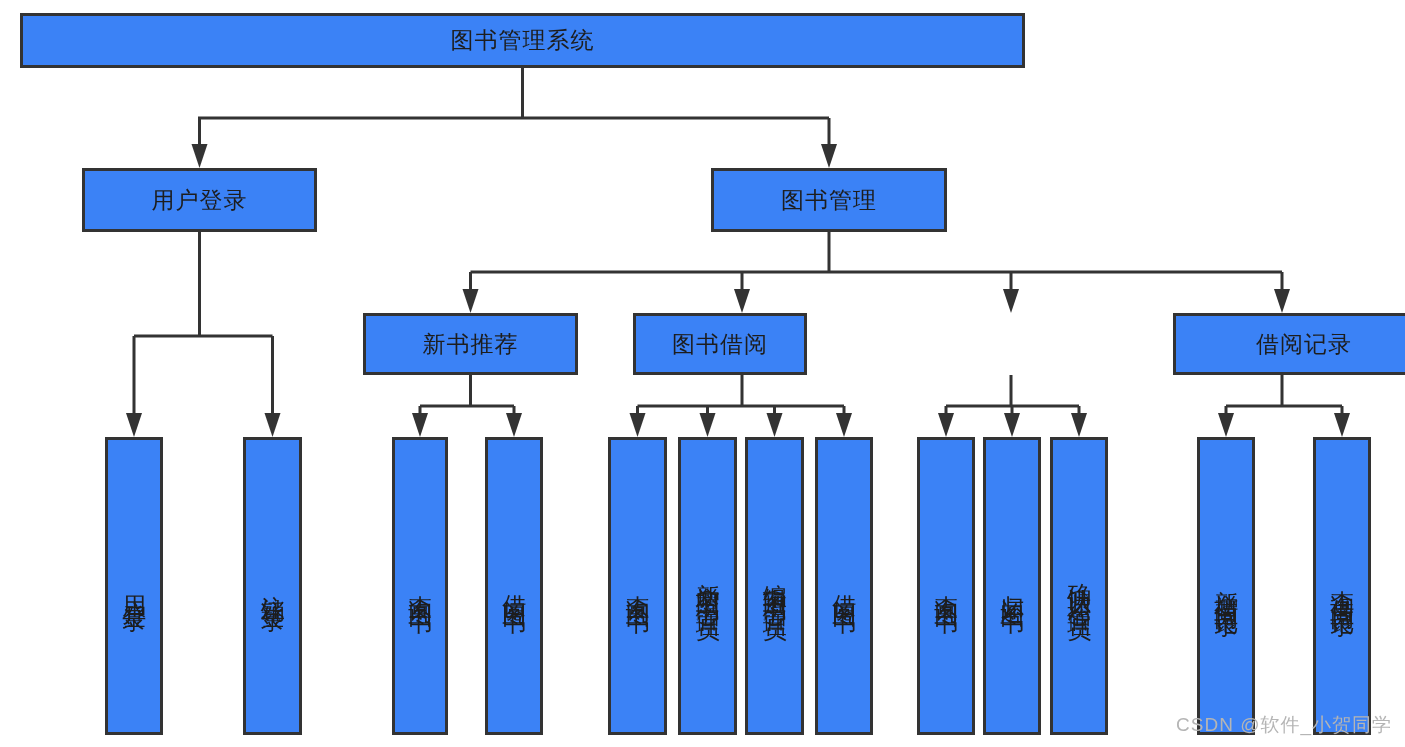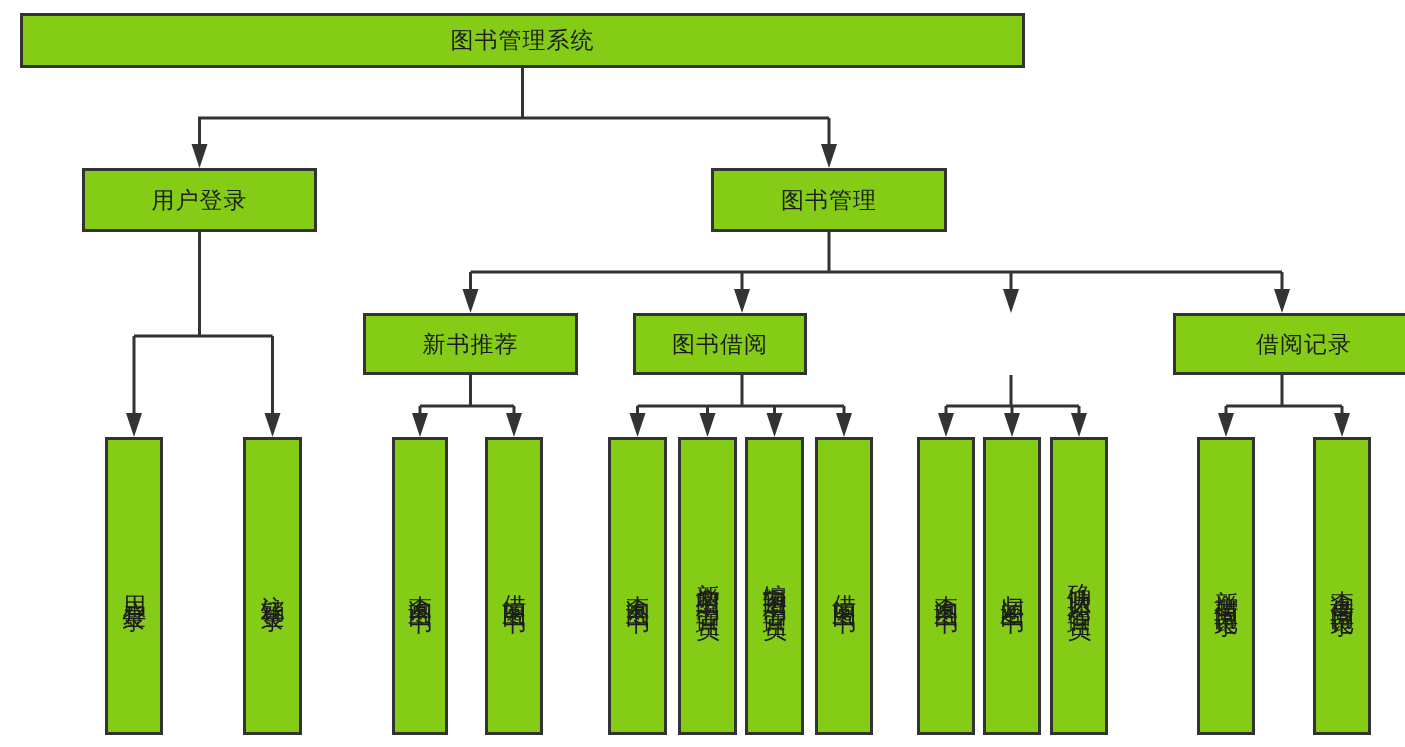--- a/index.html
+++ b/index.html
@@ -10,21 +10,21 @@
     width:1405px; height:747px;
     background:var(--background,#ffffff);
     font-family:"Liberation Sans","DejaVu Sans",sans-serif;
     overflow:hidden;
   }
   .connectors { position:absolute; left:0; top:0; width:1405px; height:747px; }
   .connectors path { fill:none; stroke:var(--line,#333333); stroke-width:3; }
   .connectors polygon { fill:var(--line,#333333); stroke:none; }
   .box {
     position:absolute;
-    background:#84cc16;
+    background:#3b82f6;
     border:3px solid var(--box-border,#333333);
     display:flex; align-items:center; justify-content:center;
     color:var(--text,#1d1d1d);
   }
   .hbox { font-size:23px; letter-spacing:1px; white-space:nowrap; }
   .vbox .label {
     writing-mode:vertical-lr;
     text-orientation:mixed;
     font-size:24px;
     letter-spacing:5px;
@@ -139,14 +139,15 @@
     <span class="label">确认归还（管理员）</span>
   </div>
 
   <div class="box vbox" style="left:1197px; top:437px; width:58px; height:298px;">
     <span class="label">新增借阅记录</span>
   </div>
   <div class="box vbox" style="left:1313px; top:437px; width:58px; height:298px;">
     <span class="label">查询借阅记录</span>
   </div>
 
+  <div class="watermark">CSDN @软件_小贺同学</div>
 
 </div>
 
 </body></html>

